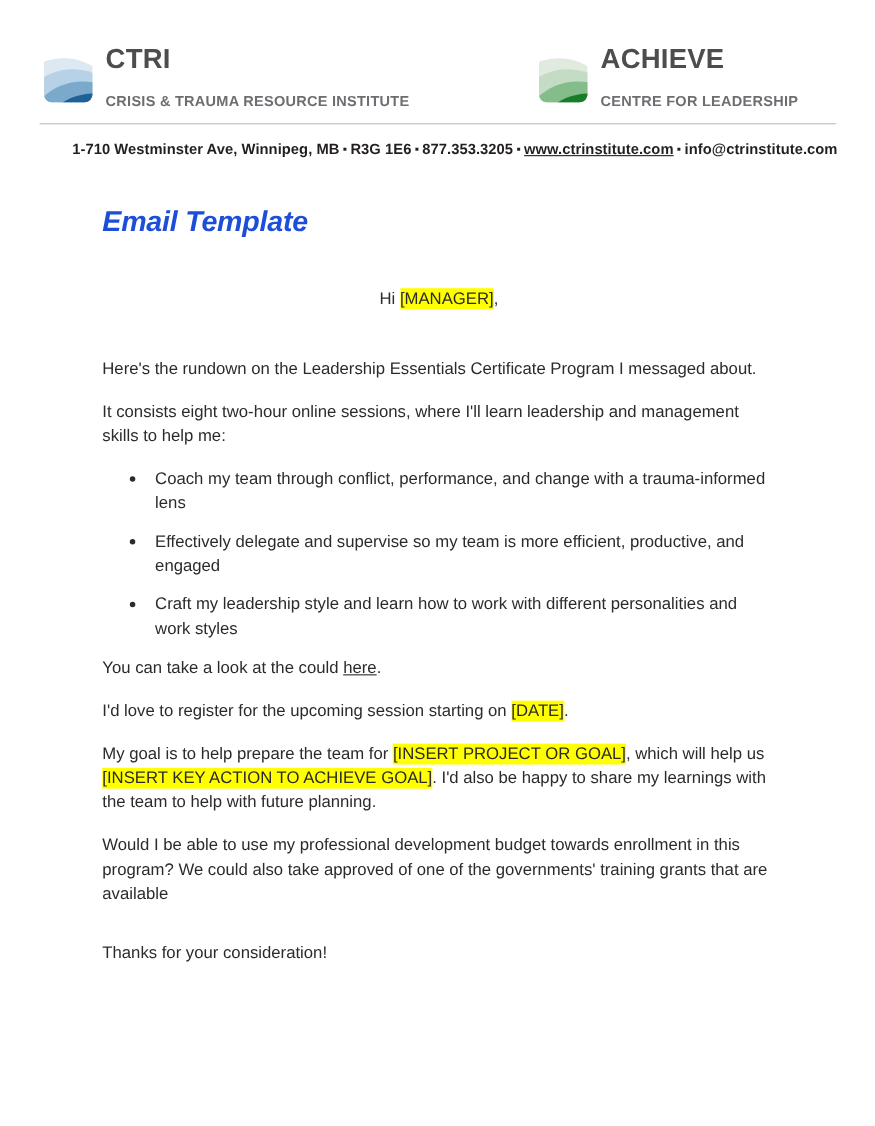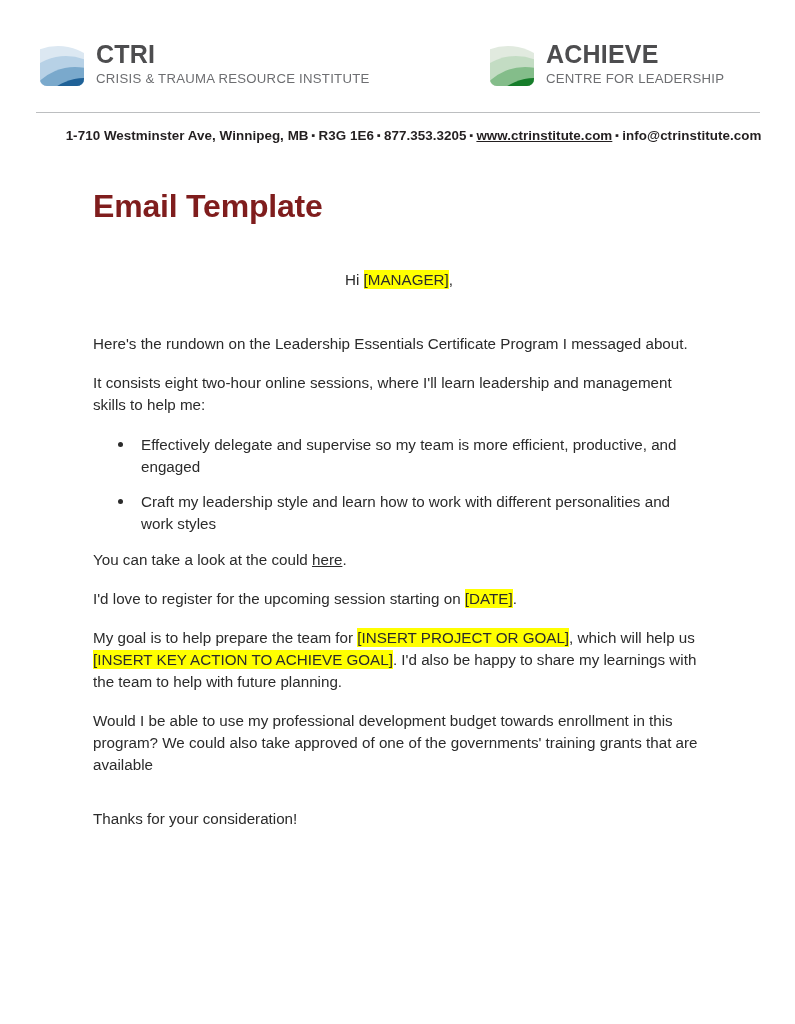--- a/index.html
+++ b/index.html
@@ -60,25 +60,25 @@
   .wordmark {
     line-height: 1;
     padding-bottom: 1px;
   }
   .wordmark .name {
     font-size: 25px;
     font-weight: bold;
     letter-spacing: 0.2px;
     color: #4d4d4f;
     display: block;
-    margin-bottom: 5px;
+    margin-bottom: 18px;
   }
   .wordmark .tagline {
     font-size: 13.2px;
-    font-weight: normal;
+    font-weight: bold;
     letter-spacing: 0.25px;
     color: #6d6e71;
     display: block;
     white-space: nowrap;
   }
 
   .rule {
     position: absolute;
     top: 112px;
     left: 36px;
@@ -115,25 +115,26 @@
   .doc {
     position: absolute;
     top: 183px;
     left: 93px;
     width: 612px;
     font-size: 15.2px;
     line-height: 1.45;
     color: #2b2b2b;
   }
   .doc h1 {
-    font-size: 32px;
-    font-weight: bold;
-    color: #7f1d1d;
+    font-size: 26px;
+    font-weight: bold;
+    color: #1d4ed8;
     margin: 0 0 40px 0;
     letter-spacing: -0.2px;
+    font-style: italic;
   }
   .doc p {
     margin: 0 0 17px 0;
   }
   .greeting { margin-bottom: 42px !important; text-align: center; }
   .gap-after { margin-bottom: 32px !important; }
   .gap-before { margin-top: 30px; }
 
   mark.hl {
     background: #ffff00;
@@ -206,20 +207,24 @@
 
     <h1>Email Template</h1>
 
     <p class="greeting"><span>Hi </span><mark class="hl">[MANAGER]</mark><span>,</span></p>
 
     <p>Here's the rundown on the Leadership Essentials Certificate Program I messaged about.</p>
 
     <p>It consists eight two-hour online sessions, where I'll learn leadership and management skills to help me:</p>
 
     <ul>
+      <li>
+        <span class="bullet"></span>
+        <span>Coach my team through conflict, performance, and change with a trauma-informed lens</span>
+      </li>
       <li>
         <span class="bullet"></span>
         <span>Effectively delegate and supervise so my team is more efficient, productive, and engaged</span>
       </li>
       <li>
         <span class="bullet"></span>
         <span>Craft my leadership style and learn how to work with different personalities and work styles</span>
       </li>
     </ul>
 

